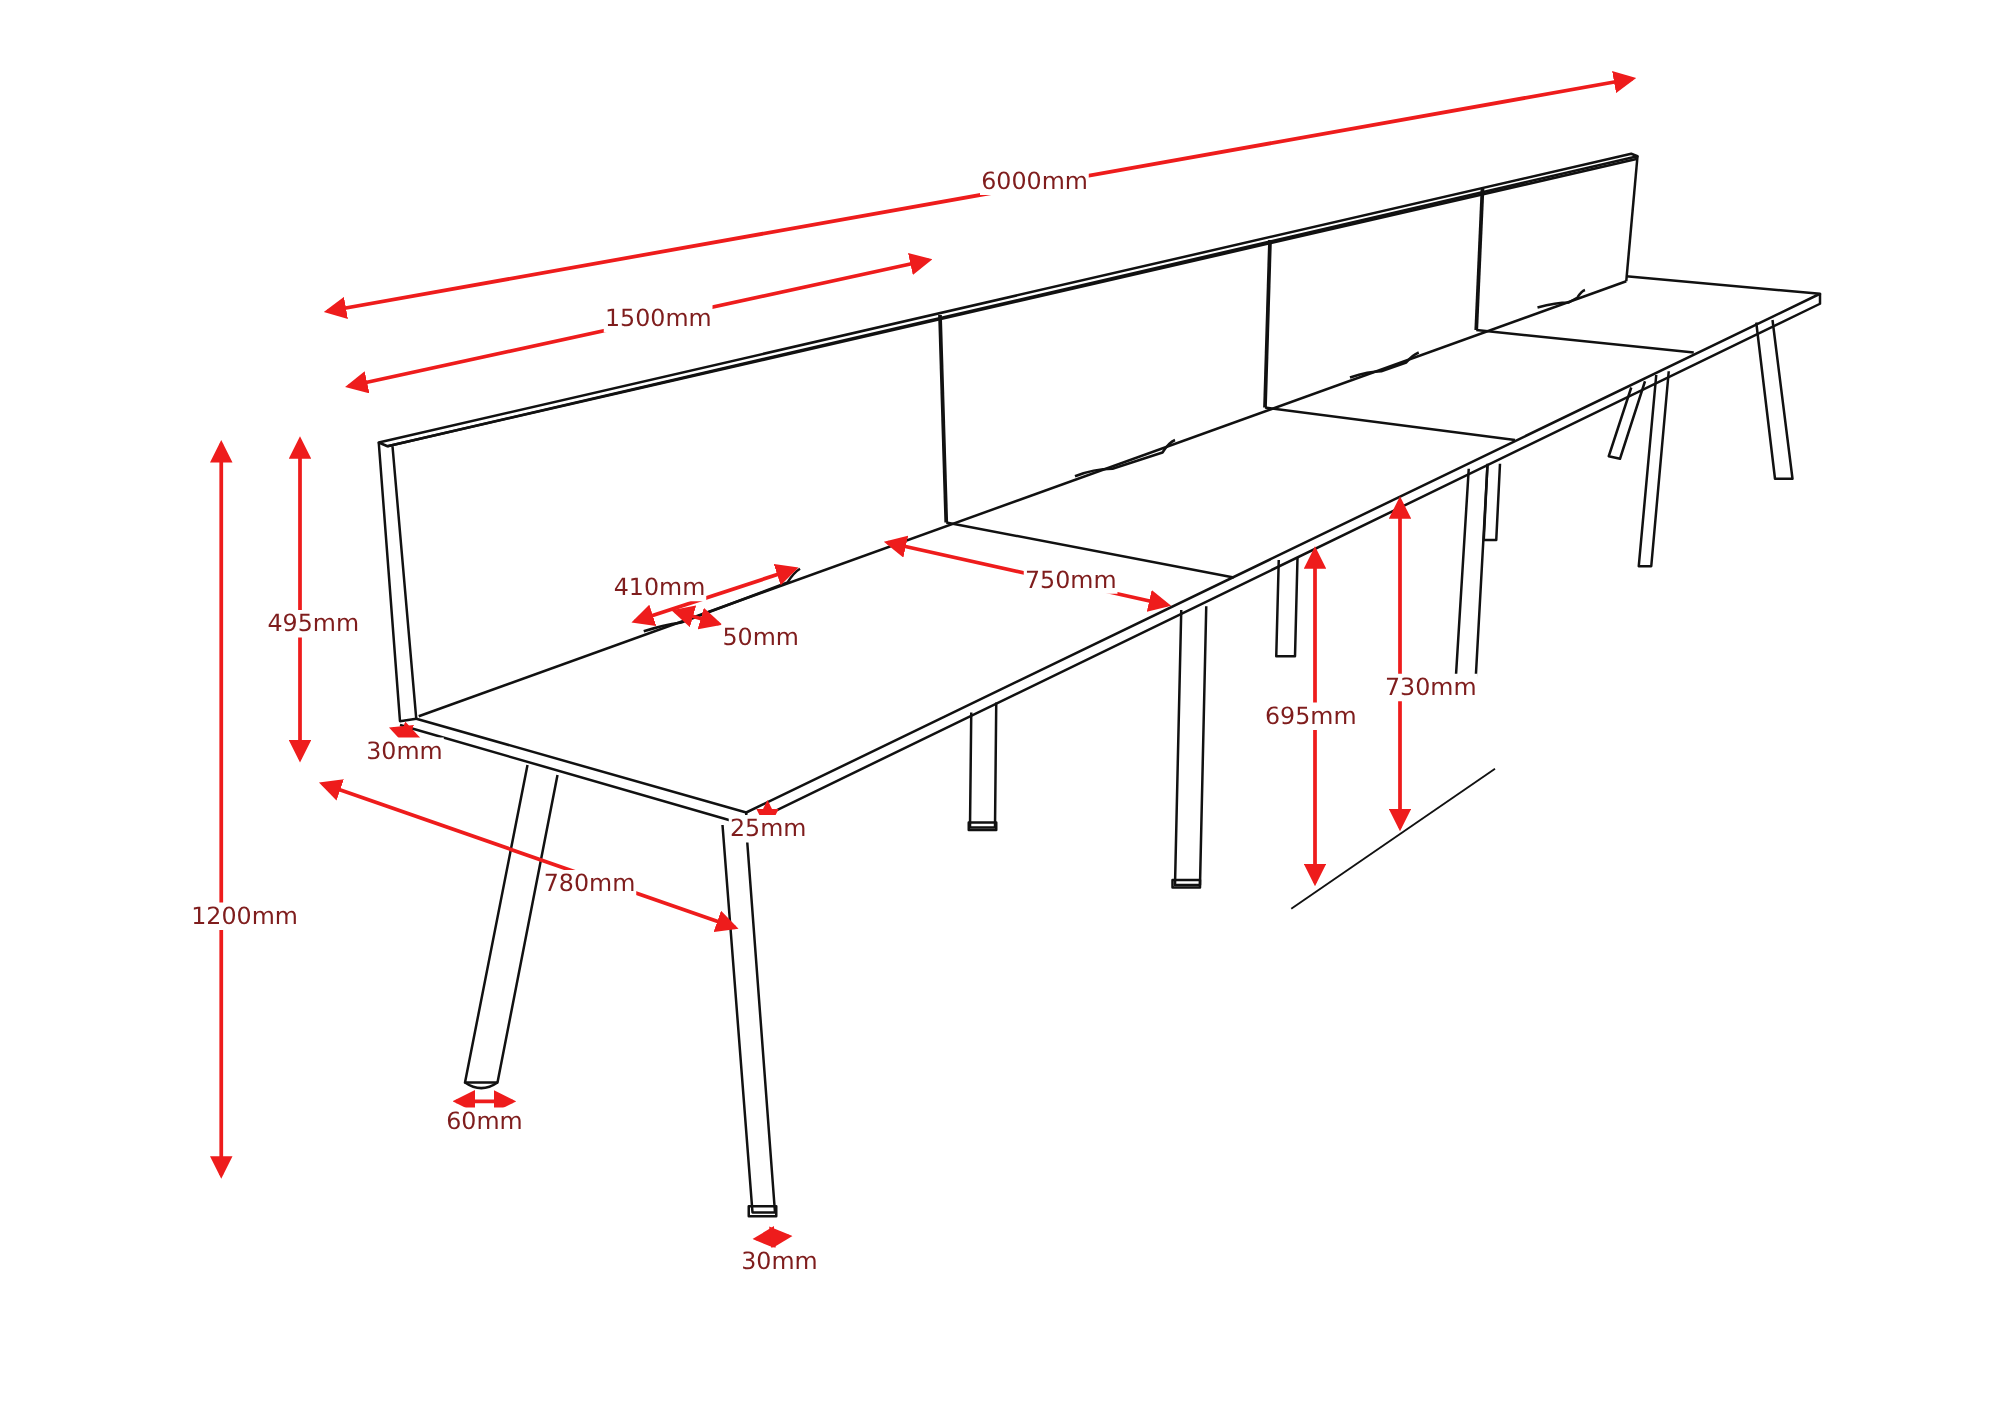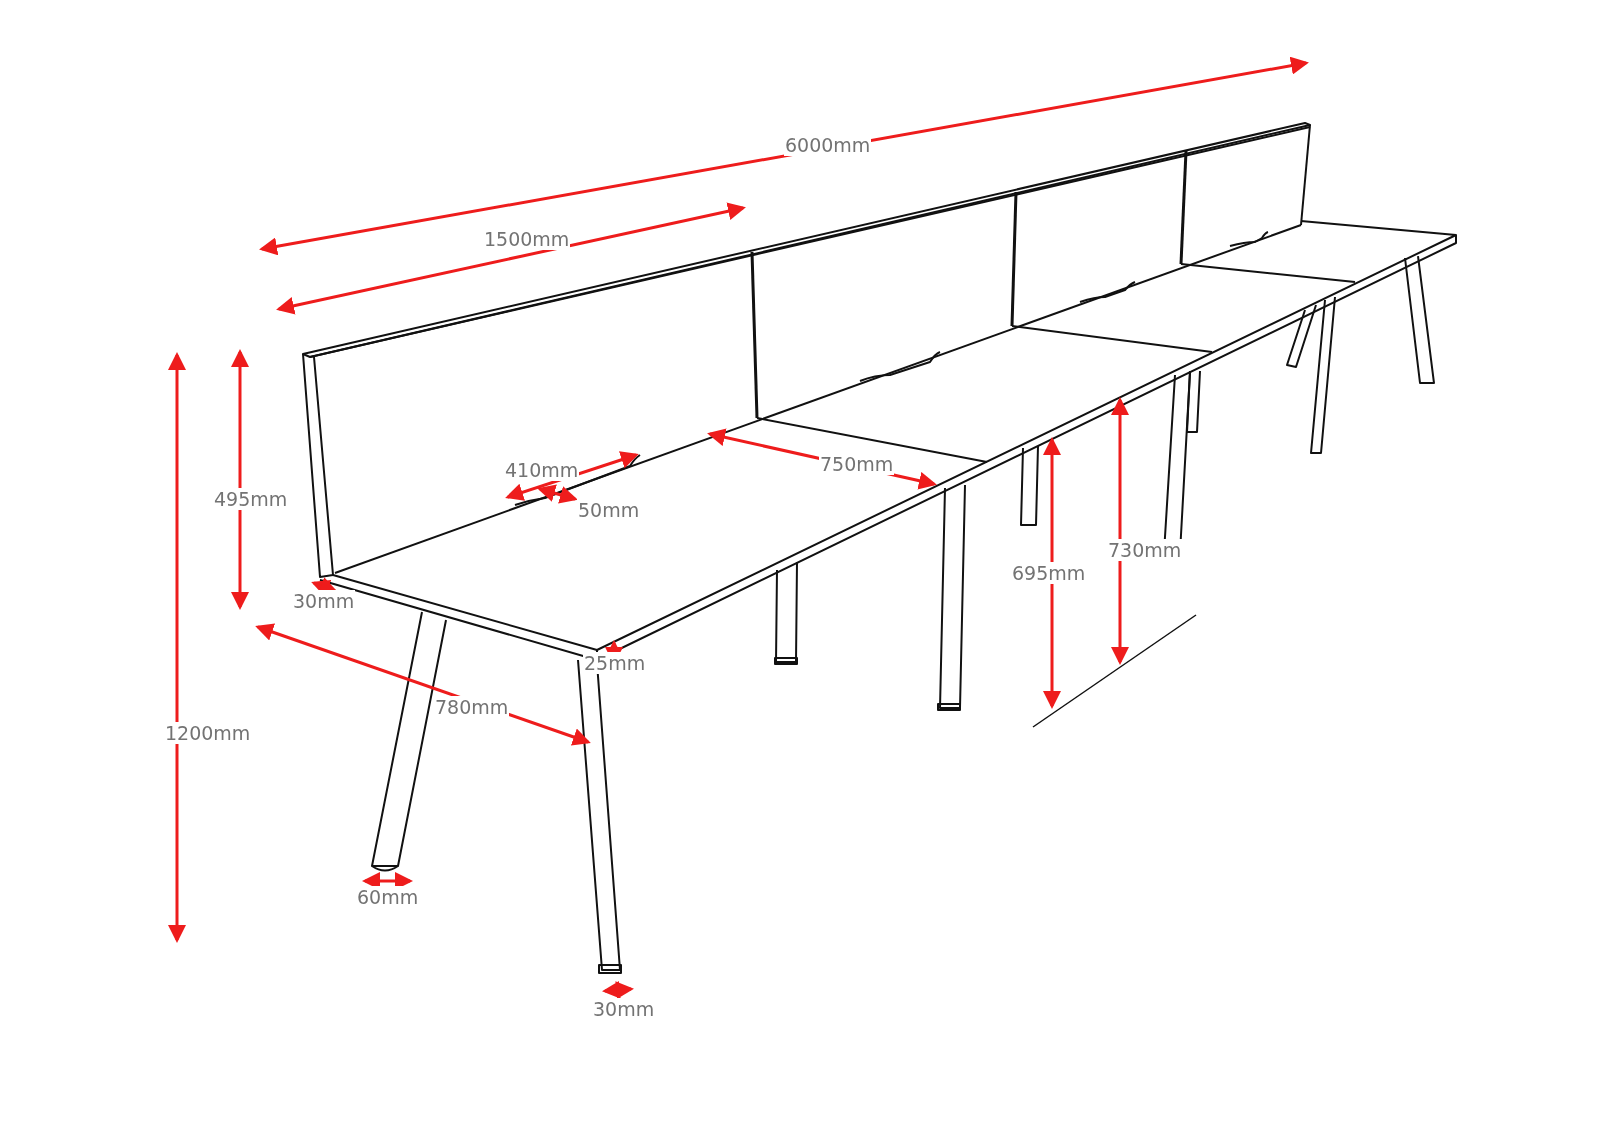--- a/index.html
+++ b/index.html
@@ -1,18 +1,18 @@
 <!DOCTYPE html>
 <html><head>
 <meta charset="utf-8">
 <style>
   html, body { margin:0; padding:0; background:#ffffff; }
   body { width:1599px; height:1131px; position:relative; overflow:hidden; font-family:"DejaVu Sans", sans-serif; }
   #drawing { position:absolute; left:0; top:0; }
-  .lbl { position:absolute; font-family:"DejaVu Sans", sans-serif; font-size:19px; color:#737373; background:#fff; padding:0 1px; line-height:22px; white-space:nowrap; }
+  .lbl { position:absolute; font-family:"DejaVu Sans", sans-serif; font-size:19px; color:#7f1d1d; background:#fff; padding:0 1px; line-height:22px; white-space:nowrap; }
 </style>
 </head>
 <body>
 
 <svg id="drawing" width="1599" height="1131" viewBox="0 0 1599 1131">
   <defs>
     <marker id="ah" viewBox="0 0 12 12" refX="10" refY="6" markerWidth="6" markerHeight="6" orient="auto-start-reverse">
       <path d="M0,0 L12,6 L0,12 Z" fill="#ee1c1c"></path>
     </marker>
   </defs>
@@ -78,25 +78,25 @@
     <line x1="314" y1="583" x2="335" y2="591" marker-start="url(#ah)" marker-end="url(#ah)"></line>
     <line x1="614" y1="643" x2="614" y2="662" marker-start="url(#ah)" marker-end="url(#ah)"></line>
     <line x1="1052" y1="440" x2="1052" y2="706" marker-start="url(#ah)" marker-end="url(#ah)"></line>
     <line x1="1120" y1="400" x2="1120" y2="662" marker-start="url(#ah)" marker-end="url(#ah)"></line>
     <line x1="365" y1="881" x2="410" y2="881" marker-start="url(#ah)" marker-end="url(#ah)"></line>
     <line x1="605" y1="991" x2="631" y2="989" marker-start="url(#ah)" marker-end="url(#ah)"></line>
   </g>
 </svg>
 
 <span class="lbl" style="left:784px;top:134px">6000mm</span>
-<span class="lbl" style="left:483px;top:228px">1500mm</span>
-<span class="lbl" style="left:164px;top:722px">1200mm</span>
+<span class="lbl" style="left:483px;top:244px">1500mm</span>
+<span class="lbl" style="left:152px;top:722px">1200mm</span>
 <span class="lbl" style="left:213px;top:488px">495mm</span>
 <span class="lbl" style="left:292px;top:590px">30mm</span>
 <span class="lbl" style="left:434px;top:696px">780mm</span>
-<span class="lbl" style="left:504px;top:459px">410mm</span>
+<span class="lbl" style="left:490px;top:459px">410mm</span>
 <span class="lbl" style="left:577px;top:499px">50mm</span>
 <span class="lbl" style="left:819px;top:453px">750mm</span>
 <span class="lbl" style="left:583px;top:652px">25mm</span>
 <span class="lbl" style="left:1011px;top:562px">695mm</span>
 <span class="lbl" style="left:1107px;top:539px">730mm</span>
 <span class="lbl" style="left:356px;top:886px">60mm</span>
 <span class="lbl" style="left:592px;top:998px">30mm</span>
 
 </body></html>

